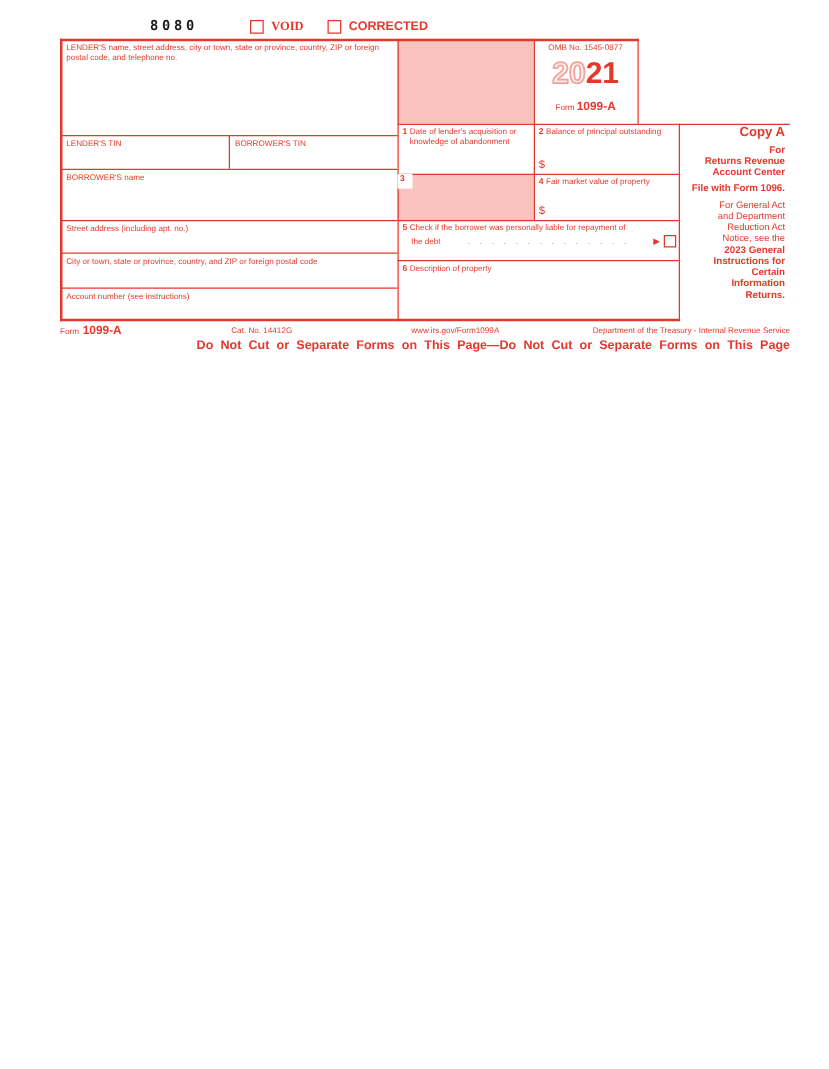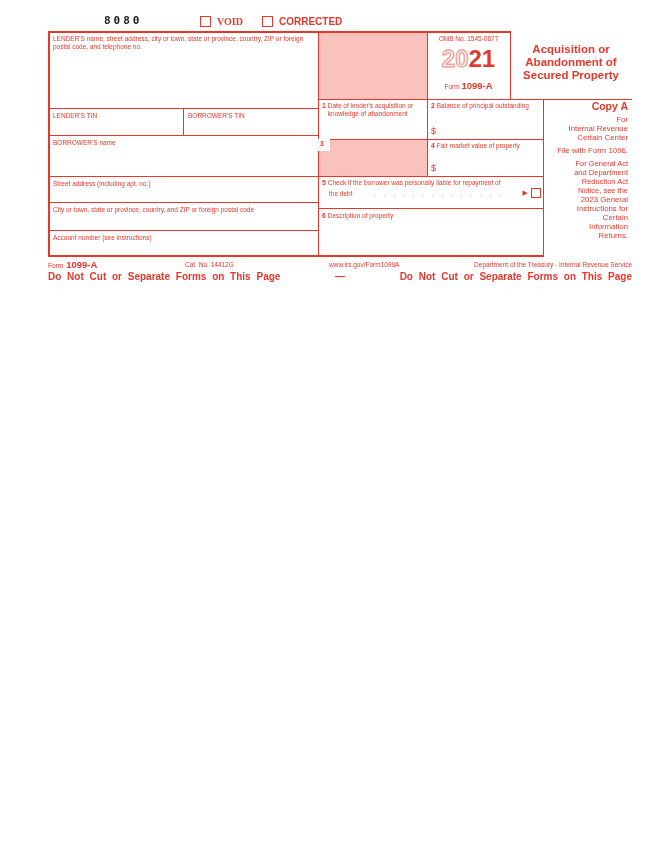--- a/index.html
+++ b/index.html
@@ -1,21 +1,21 @@
 <!DOCTYPE html>
 <html><head>
 <meta charset="utf-8">
 <style>
   * { margin:0; padding:0; box-sizing:border-box; }
   html,body { background:#fff; }
   body { font-family:"Liberation Sans", sans-serif; }
   .page { position:relative; width:663px; height:855px; background:#fff; overflow:hidden; }
 
   
-  .print-code { position:absolute; left:104px; top:14px; font-family:"DejaVu Sans Mono", monospace;
+  .print-code { position:absolute; left:120px; top:14px; font-family:"DejaVu Sans Mono", monospace;
                 font-size:11px; font-weight:700; letter-spacing:3px; color:#1a1a1a; }
   .chk { position:absolute; width:11px; height:11px; border:1.4px solid #e5382c; background:#fff; }
   .chk-void { left:200px; top:16px; }
   .chk-corrected { left:262px; top:16px; }
   .chk-label { position:absolute; top:16px; font-size:10px; font-weight:600; color:#e5382c; }
   .lbl-void { left:217px;font-family:Liberation Serif, serif; }
   .lbl-corrected { left:279px; }
 
   
   .form-area { position:absolute; left:48px; top:31px; width:584px; height:226px; }
@@ -36,21 +36,21 @@
   .year { position:absolute; left:0; top:14px; width:100%; font-size:24px; font-weight:700; color:#e5382c; letter-spacing:0; }
   .year-outline { color:#fdf0ee; -webkit-text-stroke:1.4px #f2a29b; }
   .form-id { position:absolute; left:0; top:49px; width:100%; font-size:6.5px; color:#e5382c; }
   .form-id b { font-size:9.5px; }
   .main-title { position:absolute; left:462px; top:12px; width:122px; text-align:center;
                 font-size:11.5px; line-height:13px; font-weight:700; color:#e5382c; }
 
   
   .copy-col { position:absolute; left:497px; top:69px; width:83px; text-align:right; color:#e5382c; }
   .copy-a { font-size:10.5px; font-weight:700; margin-bottom:3px; }
-  .copy-col .b8 { font-size:7.8px; line-height:9px; font-weight:400; }
+  .copy-col .b8 { font-size:7.8px; line-height:9px; font-weight:700; }
   .copy-col .r8 { font-size:7.5px; line-height:9px; font-weight:400; }
   .gap4 { height:4px; }
 
   
   .debt-row { position:absolute; left:278px; top:157px; width:258px; display:flex; align-items:center; }
   .debt-row .txt { font-size:6.5px; color:#e5382c; }
   .leader-dots { flex:1; overflow:hidden; white-space:nowrap; text-align:center;
                  font-size:6.5px; color:#e5382c; word-spacing:6px; margin:0 3px; }
   .arrow5 { font-size:7px; color:#e5382c; margin-right:3px; }
   .chk5 { width:10px; height:10px; border:1.3px solid #e5382c; background:#fff; }
@@ -59,21 +59,21 @@
   .field { position:absolute; background:transparent; }
 
   
   .footer-row { position:absolute; left:48px; top:259px; width:584px; height:11px; color:#e5382c; }
   .f-form { position:absolute; left:0; top:0; display:flex; align-items:baseline; gap:3px; font-size:6.5px; }
   .f-form b { font-size:9.5px; }
   .f-cat { position:absolute; left:137px; top:2px; font-size:6.5px; }
   .f-url { position:absolute; left:281px; top:2px; font-size:6.5px; }
   .f-dept { position:absolute; right:0; top:2px; font-size:6.5px; }
   .do-not-cut { position:absolute; left:48px; top:271px; width:584px; font-size:10px; font-weight:700;
-                color:#e5382c; text-align:justify; text-align-last:justify; word-spacing:3px; white-space:nowrap; display:flex; justify-content:space-between; }
+                color:#e5382c; text-align:justify; text-align-last:justify; word-spacing:3px; white-space:nowrap; display:flex; justify-content:flex-end; }
 </style>
 </head>
 <body>
 
 <div class="page">
 
   <div class="print-code">8080</div>
   <div class="chk chk-void"></div>
   <div class="chk-label lbl-void">VOID</div>
   <div class="chk chk-corrected"></div>
@@ -164,31 +164,26 @@
       <div class="omb-no">OMB No. 1545-0877</div>
       <div class="year">
         <span class="year-outline">20</span><span>21</span>
       </div>
       <div class="form-id">
         <span>Form</span>
         <b>1099-A</b>
       </div>
     </div>
 
-    <div class="main-title">
-      <div>Acquisition or</div>
-      <div>Abandonment of</div>
-      <div>Secured Property</div>
-    </div>
 
     <div class="copy-col">
       <div class="copy-a">Copy A</div>
       <div class="b8">For</div>
-      <div class="b8">Internal Revenue</div>
-      <div class="b8">Certain Center</div>
+      <div class="b8">Returns Revenue</div>
+      <div class="b8">Account Center</div>
       <div class="gap4"></div>
       <div class="b8">File with Form 1096.</div>
       <div class="gap4"></div>
       <div class="r8">For General Act</div>
       <div class="r8">and Department</div>
       <div class="r8">Reduction Act</div>
       <div class="r8">Notice, see the</div>
       <div class="b8">2023 General</div>
       <div class="b8">Instructions for</div>
       <div class="b8">Certain</div>

